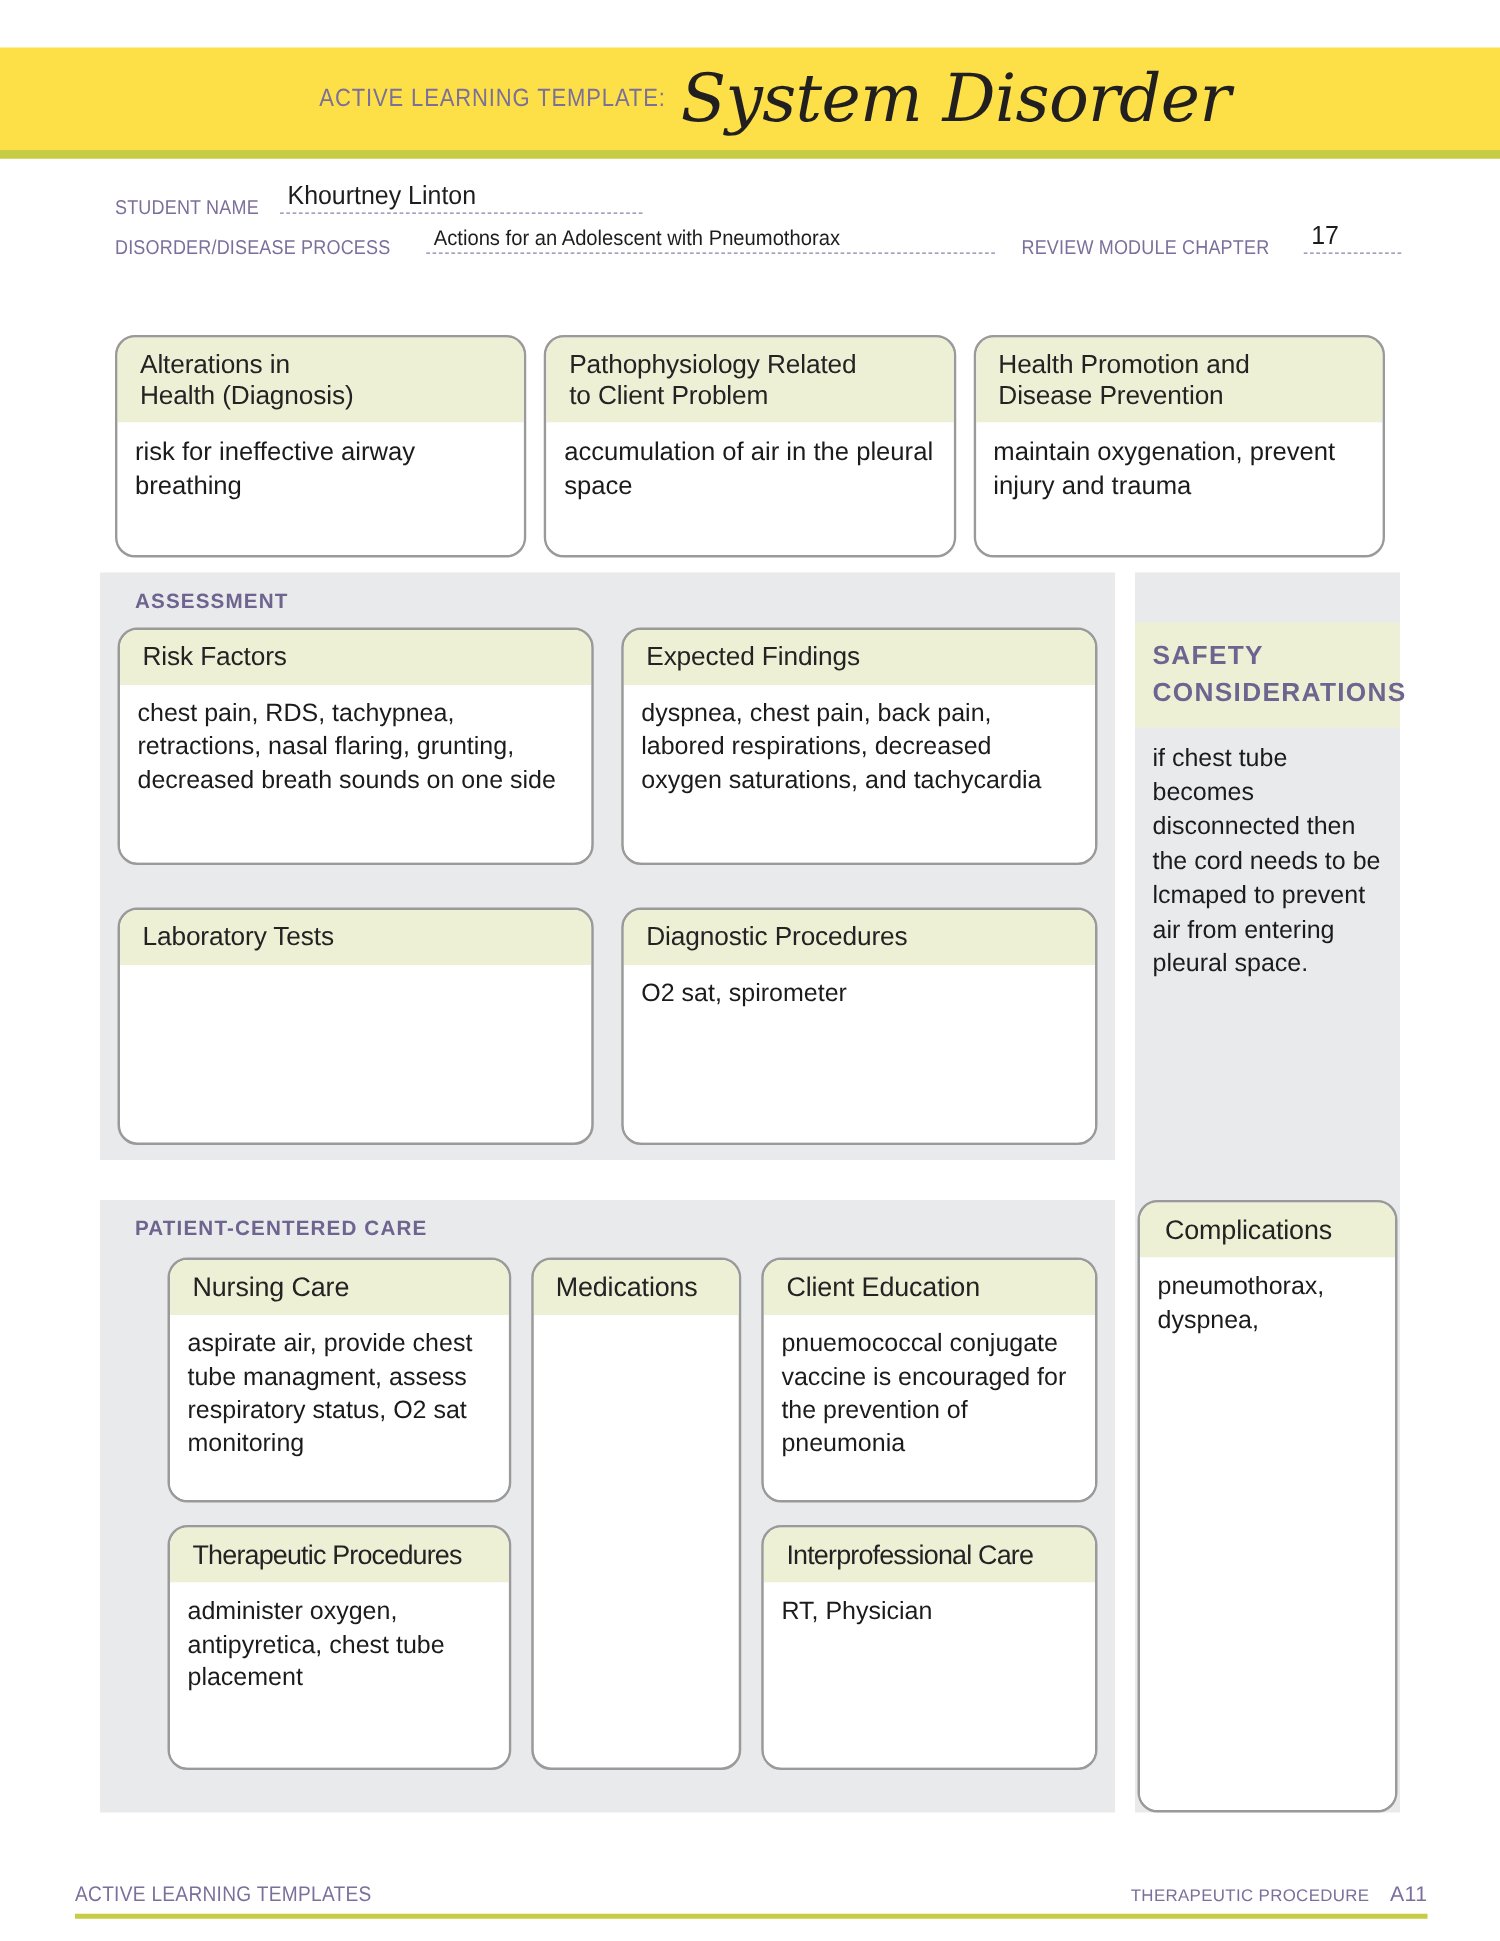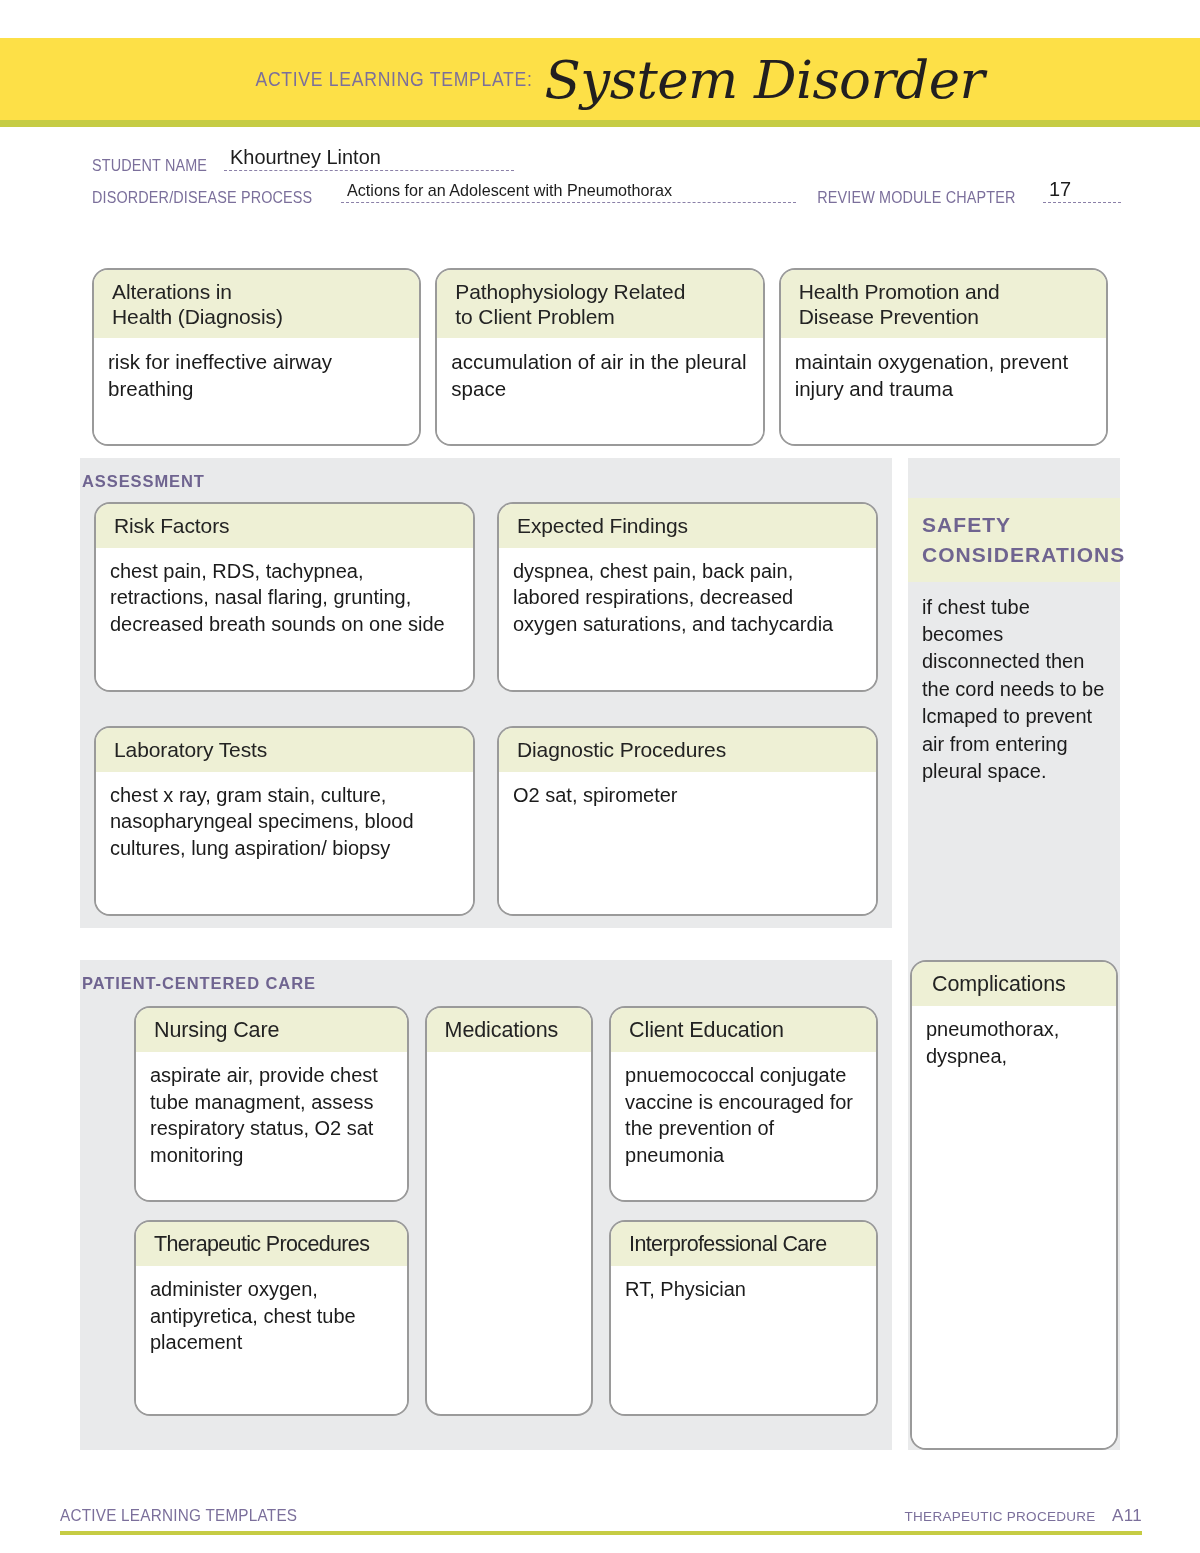--- a/index.html
+++ b/index.html
@@ -144,21 +144,21 @@
     position: absolute;
     left: 80px; top: 458px;
     width: 812px; height: 470px;
     background: #e9eaeb;
   }
   .panel-title {
     font-size: 16.5px;
     font-weight: bold;
     color: #6f6490;
     letter-spacing: 0.055em;
-    padding: 14px 0 0 2px;
+    padding: 14px 0 0 28px;
   }
   .assess-grid {
     position: absolute;
     left: 14px; top: 44px;
     width: 784px;
     display: flex;
     gap: 22px;
   }
   .assess-col { width: 381px; display: flex; flex-direction: column; gap: 34px; }
   .assess-col .card { height: 190px; }
@@ -321,21 +321,20 @@
   <div class="panel-title">ASSESSMENT</div>
   <div class="assess-grid">
 
     <div class="assess-col">
       <div class="card">
         <div class="card-head">Risk Factors</div>
         <div class="card-body">chest pain, RDS, tachypnea, retractions, nasal flaring, grunting, decreased breath sounds on one side</div>
       </div>
       <div class="card">
         <div class="card-head">Laboratory Tests</div>
-        <div class="card-body">chest x ray, gram stain, culture, nasopharyngeal specimens, blood cultures, lung aspiration/ biopsy</div>
       </div>
     </div>
 
     <div class="assess-col">
       <div class="card">
         <div class="card-head">Expected Findings</div>
         <div class="card-body">dyspnea, chest pain, back pain, labored respirations, decreased oxygen saturations, and tachycardia</div>
       </div>
       <div class="card">
         <div class="card-head">Diagnostic Procedures</div>

